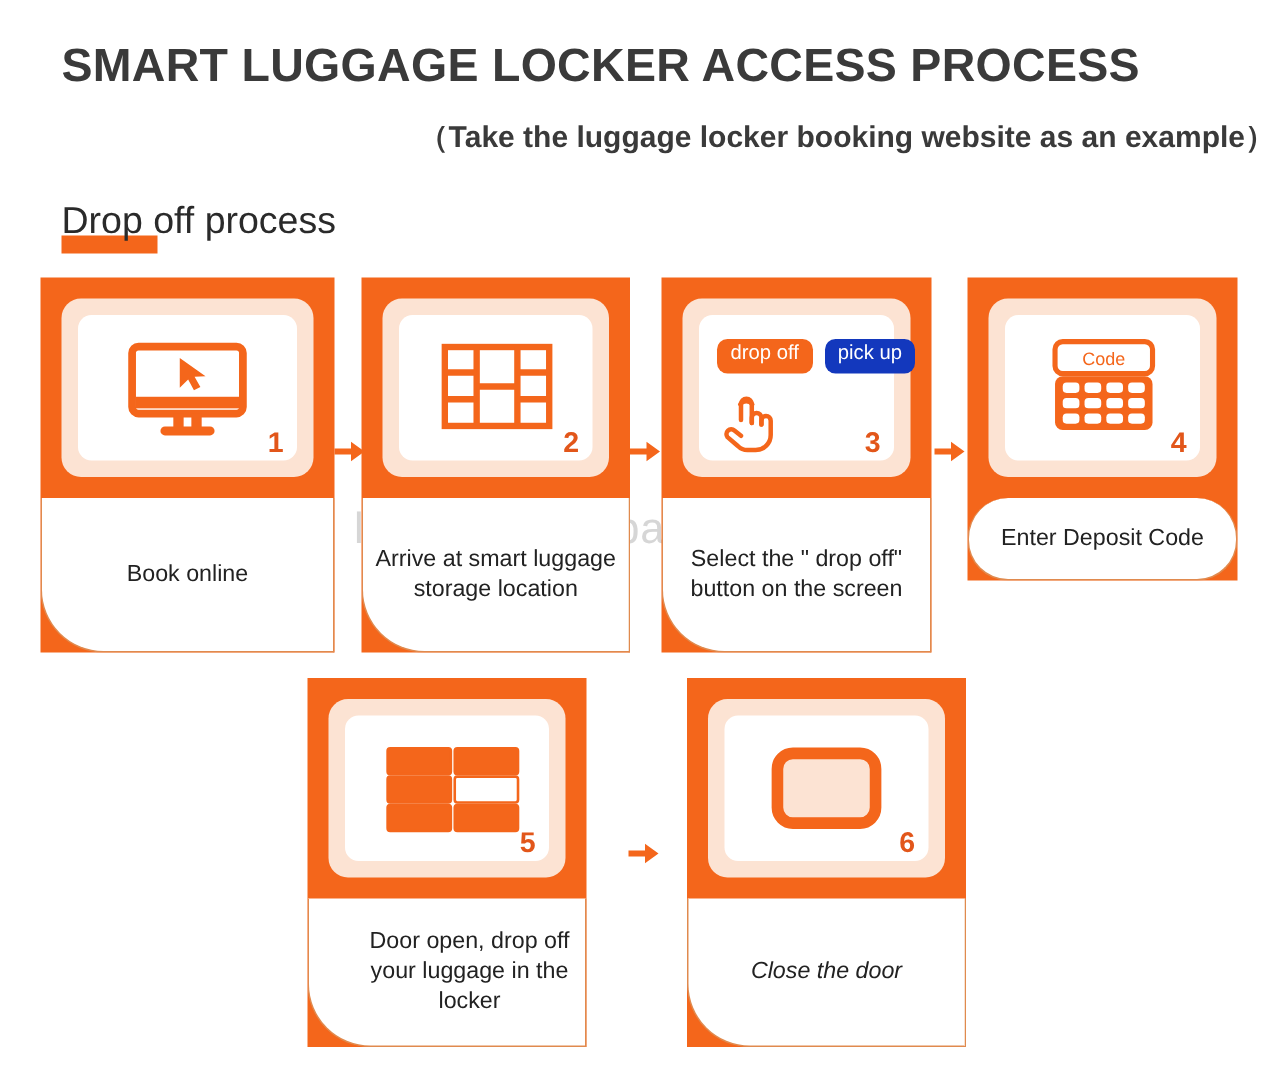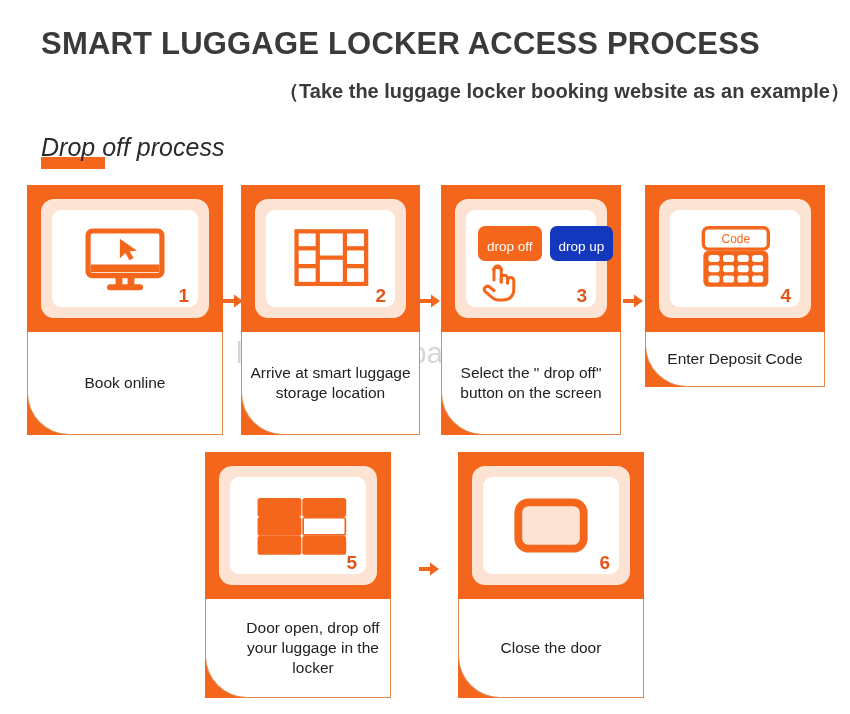--- a/index.html
+++ b/index.html
@@ -24,21 +24,20 @@
   .subtitle{
     position:absolute;left:0;top:78px;width:850px;
     text-align:right;
     font-size:20px;font-weight:bold;
     color:#3a3a3a;
   }
   .section-head{
     position:absolute;left:41px;top:133px;
     font-size:25px;color:#2a2a2a;
     white-space:nowrap;
-    font-style:italic;
   }
   .section-head .hl{
     position:absolute;left:0px;top:24px;
     width:64px;height:12px;background:#f4661b;
     z-index:-1;
   }
   .section-head-inner{position:relative;z-index:2;}
 
   
   .watermark{
@@ -89,26 +88,26 @@
   }
 
   
   #card1{left:27px;  top:185px; width:196px; height:250px;}
   #card2{left:241px; top:185px; width:179px; height:250px;}
   #card3{left:441px; top:185px; width:180px; height:250px;}
   #card4{left:645px; top:185px; width:180px; height:202px;}
   #card1 .caption{top:147px;}
   #card2 .caption{top:147px;}
   #card3 .caption{top:147px;}
-  #card4 .caption{top:147px;}
+  #card4 .caption{top:147px;border-radius:27px;}
   
   #card5{left:205px; top:452px; width:186px; height:246px;}
   #card6{left:458px; top:452px; width:186px; height:246px;}
   #card5 .caption{top:147px;padding-left:38px;}
-  #card6 .caption{top:147px;}
+  #card6 .caption{top:147px;font-style:italic;}
 
   
   .arrow{
     position:absolute;
     width:22px;height:18px;
     color:#f4661b;
     font-size:22px;line-height:18px;
     font-weight:bold;
     text-align:center;
   }
@@ -120,21 +119,21 @@
 
   
   .art{position:absolute;left:0;top:0;width:100%;height:100%;}
 
   
   .btn-row{position:absolute;left:12px;top:16px;display:flex;gap:8px;}
   .pill{
     border-radius:7px;
     font-size:13.5px;
     color:#fff;
-    padding:14px 9px 7px 9px;
+    padding:2px 9px 7px 9px;
     line-height:1;
     white-space:nowrap;
     font-family:"Liberation Sans", sans-serif;
   }
   .pill.drop{background:#f4661b;}
   .pill.pick{background:#1338bd;}
   .hand{position:absolute;left:12px;top:50px;}
 </style>
 </head>
 <body>
@@ -197,21 +196,21 @@
     <svg width="22" height="18" viewBox="0 0 22 18">
       <path d="M1 7 H12 V2.5 L21 9 L12 15.5 V11 H1 Z" fill="#f4661b"></path>
     </svg>
   </div>
 
   <div class="card" id="card3">
     <div class="icon-wrap">
       <div class="icon-box">
         <div class="btn-row">
           <span class="pill drop">drop off</span>
-          <span class="pill pick">drop up</span>
+          <span class="pill pick">pick up</span>
         </div>
         <svg class="hand" width="46" height="46" viewBox="0 0 46 46">
           <g fill="none" stroke="#f4661b" stroke-width="3" stroke-linecap="round" stroke-linejoin="round">
             <path d="M15.5 9.5 a5 5 0 0 1 8 0"></path>
             <path d="M16 20 V9.5 a3.6 3.6 0 0 1 7.2 0 V22"></path>
             <path d="M23.2 22 V18.5 a3.2 3.2 0 0 1 6.4 0 V23"></path>
             <path d="M29.6 23 V20.5 a3.1 3.1 0 0 1 6.2 0 V30 a10 10 0 0 1 -10 10 h-5.5 a9 9 0 0 1 -6.4 -2.7 L7 31.4 a3.2 3.2 0 0 1 4.6 -4.4 L16 30.5"></path>
           </g>
         </svg>
         <span class="step-num">3</span>

